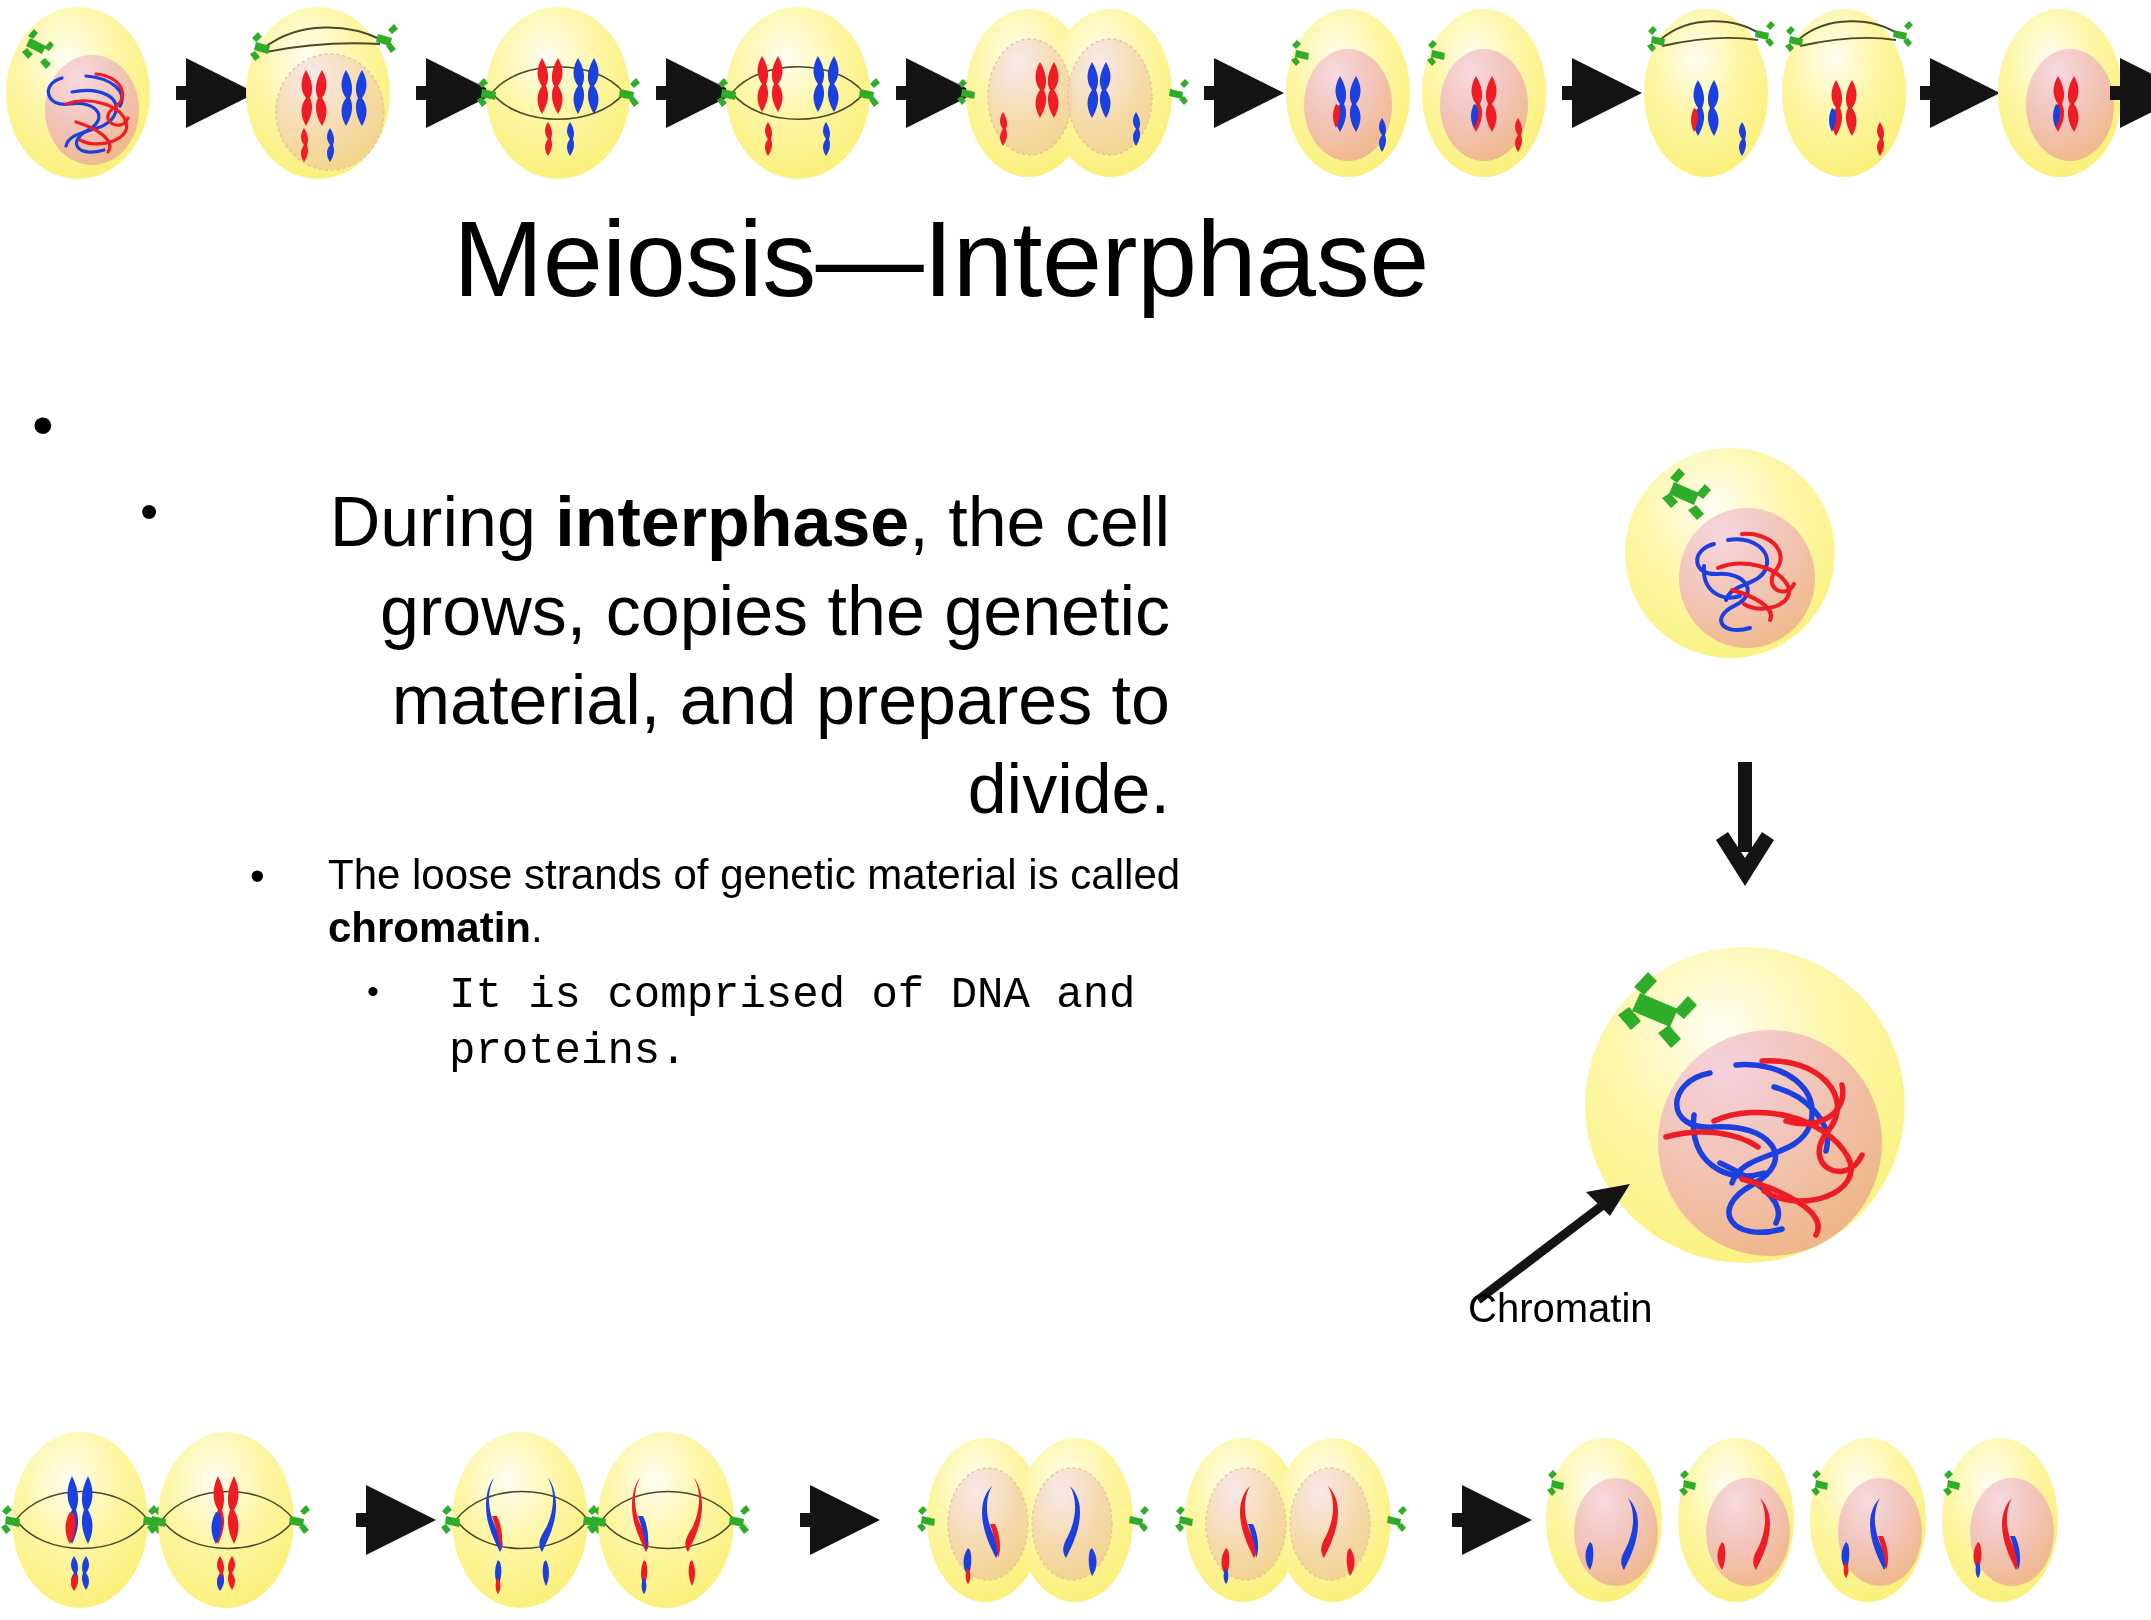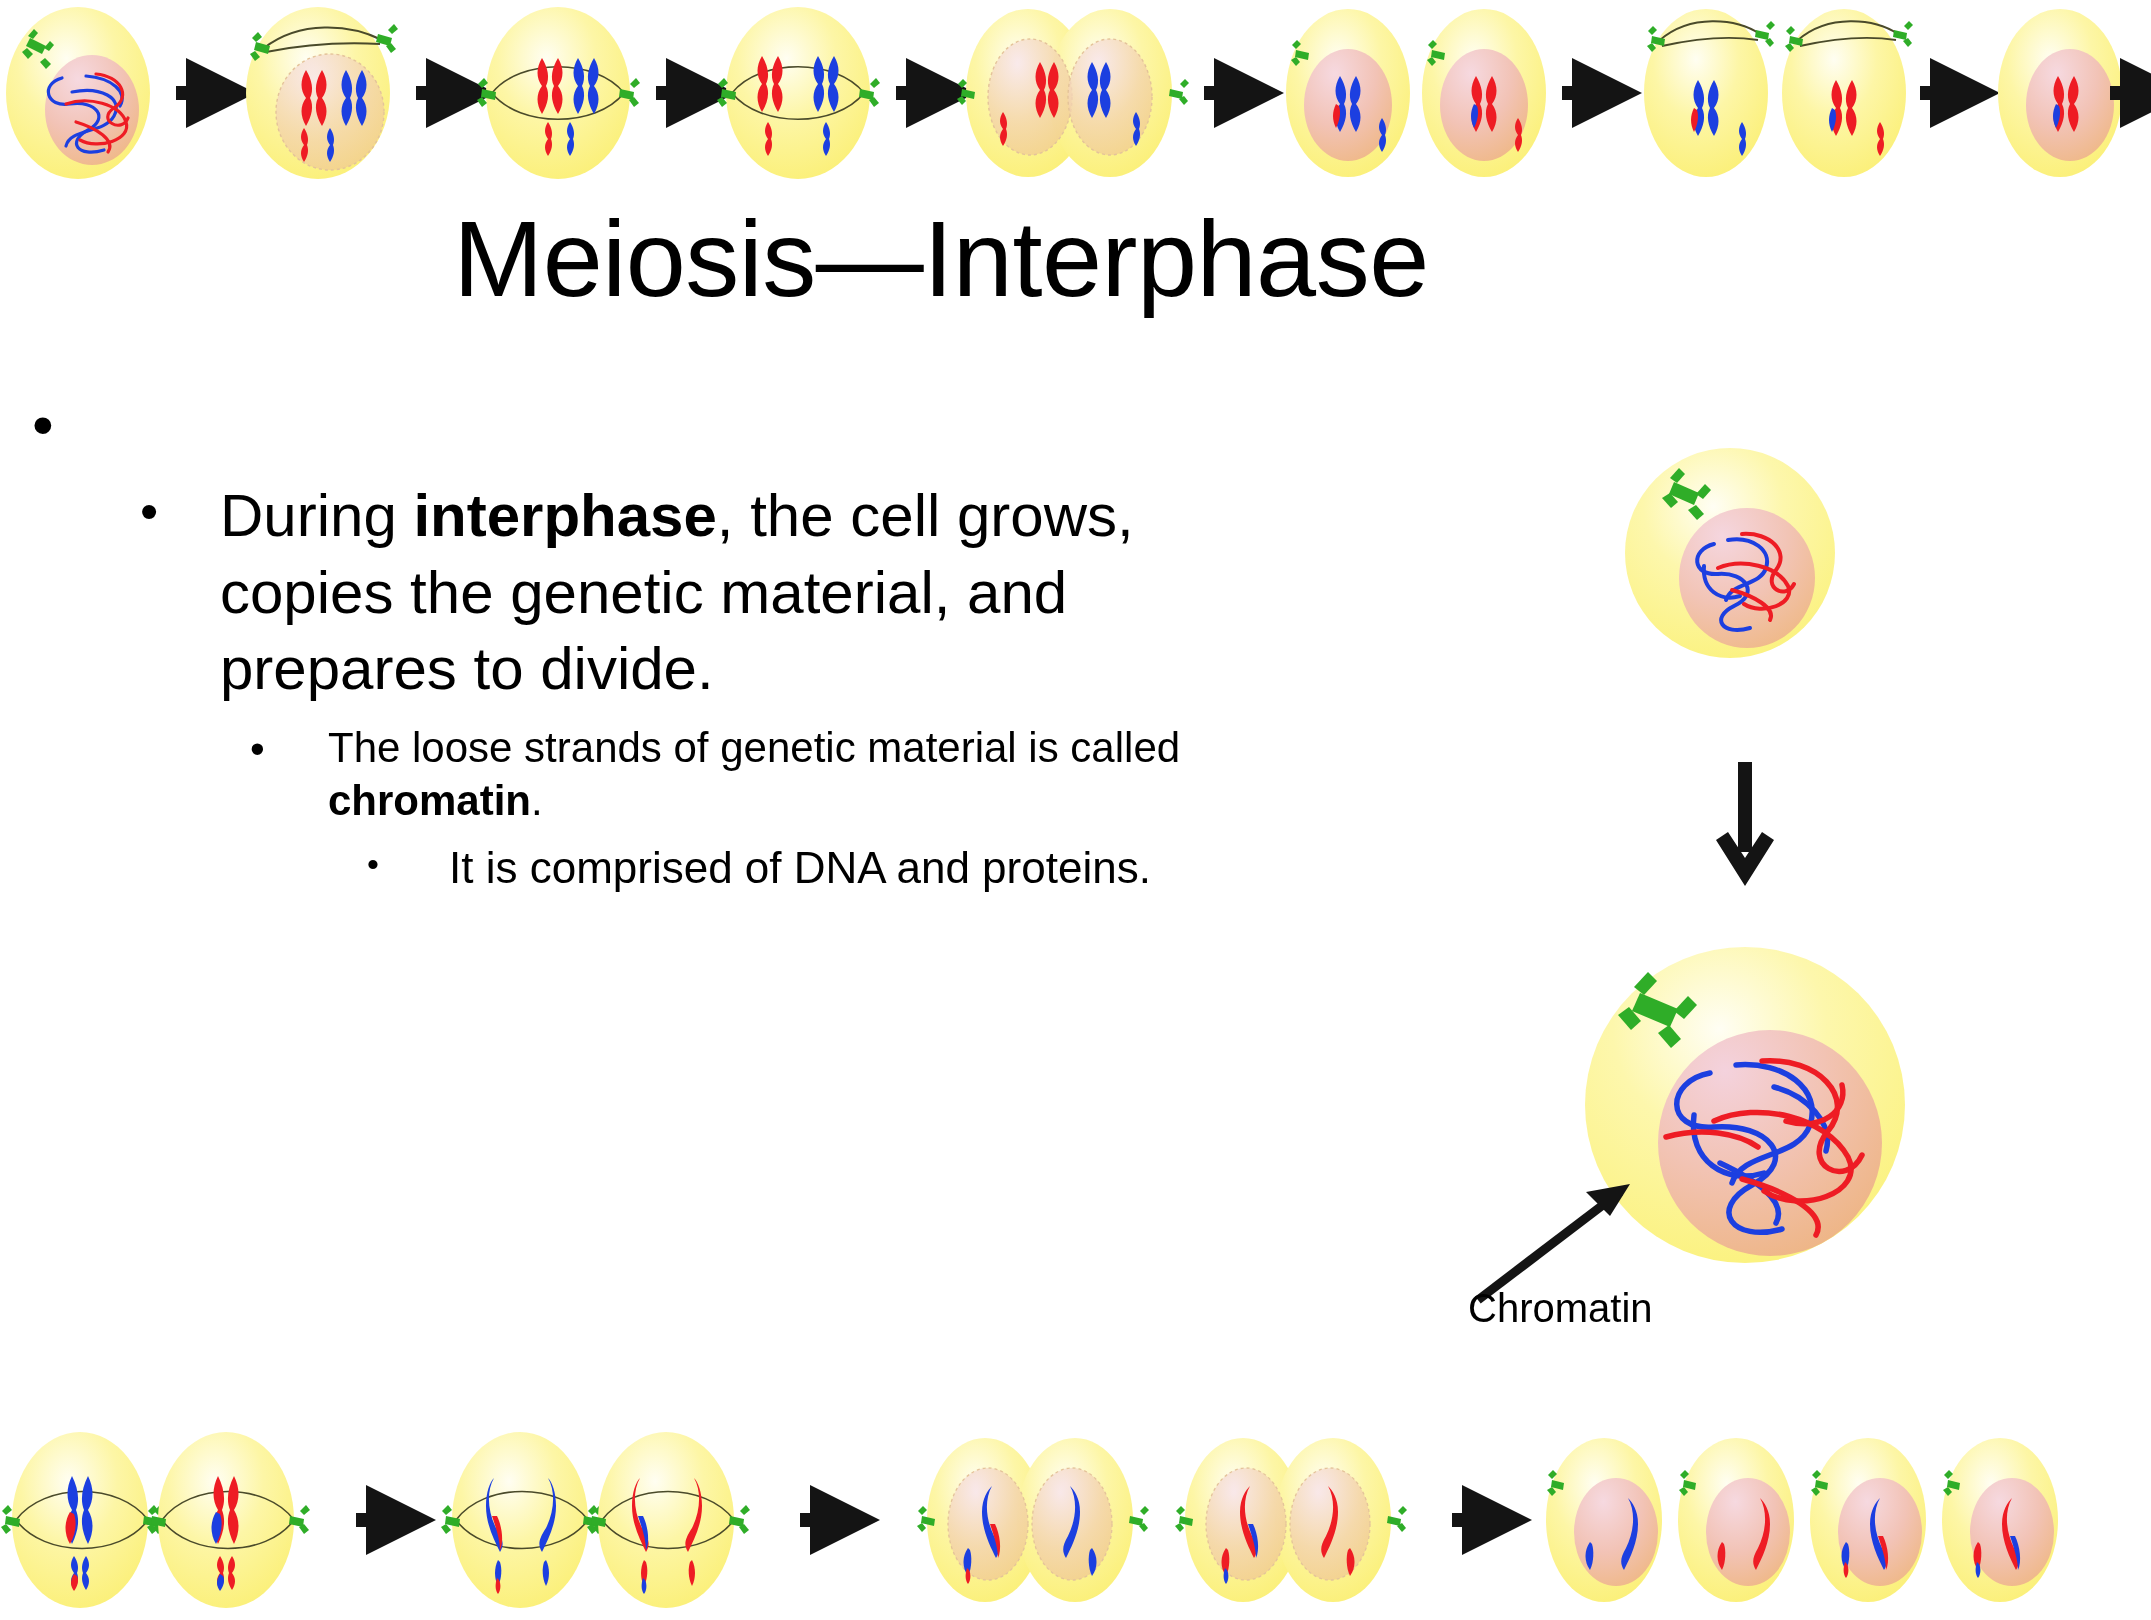--- a/index.html
+++ b/index.html
@@ -63,23 +63,24 @@
     max-width: 1180px;
   }
   .lvl2 { margin-top: 14px; margin-left: 120px; }
   .lvl2 .bullet-mark {
     width: 80px;
     font-size: 52px;
     padding-left: 10px;
     line-height: 1.3;
   }
   .lvl2 .bullet-text {
-    font-size: 60px;
+    font-size: 70px;
     line-height: 1.27;
     max-width: 950px;
+    text-align: right;
   }
   .lvl3 { margin-top: 14px; margin-left: 230px; }
   .lvl3 .bullet-mark {
     width: 78px;
     font-size: 42px;
     padding-left: 10px;
     line-height: 1.35;
   }
   .lvl3 .bullet-text {
     font-size: 42px;
@@ -90,20 +91,21 @@
   .lvl4 .bullet-mark {
     width: 82px;
     font-size: 34px;
     padding-left: 12px;
     line-height: 1.45;
   }
   .lvl4 .bullet-text {
     font-size: 44px;
     line-height: 1.28;
     max-width: 740px;
+    font-family: Liberation Mono, monospace;
   }
   .bold { font-weight: 700; }
 
   
   .diagram-small {
     position: absolute;
     left: 1610px;
     top: 440px;
     width: 250px;
     height: 230px;

